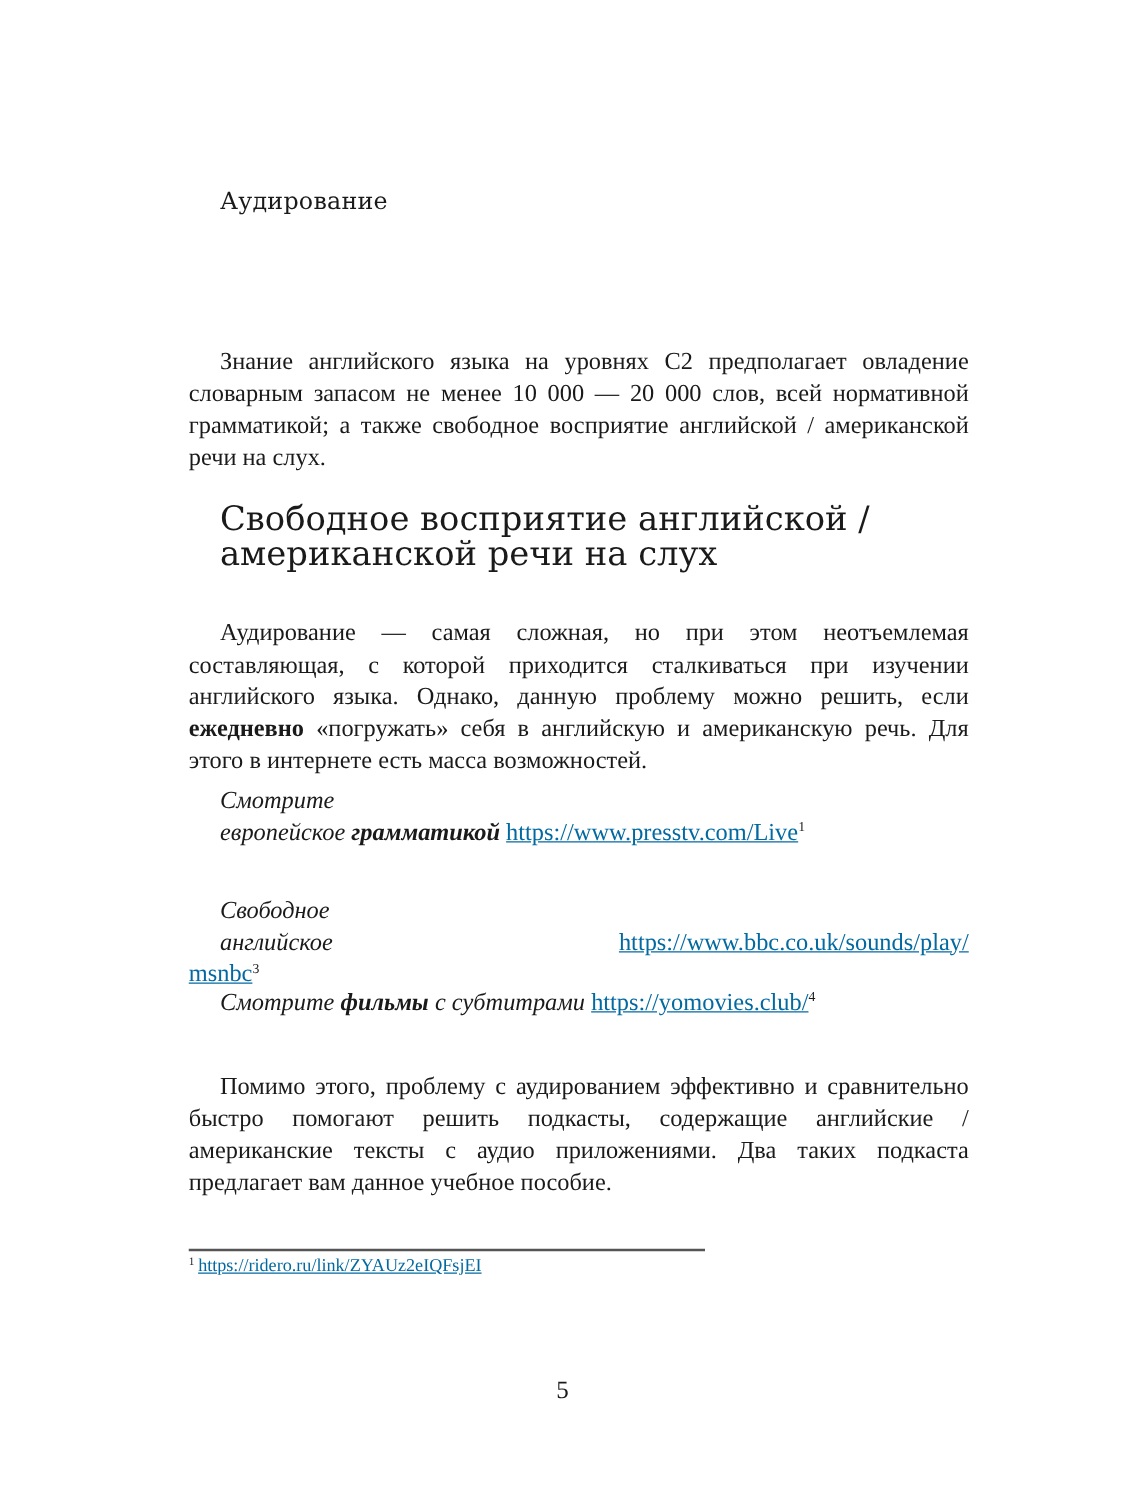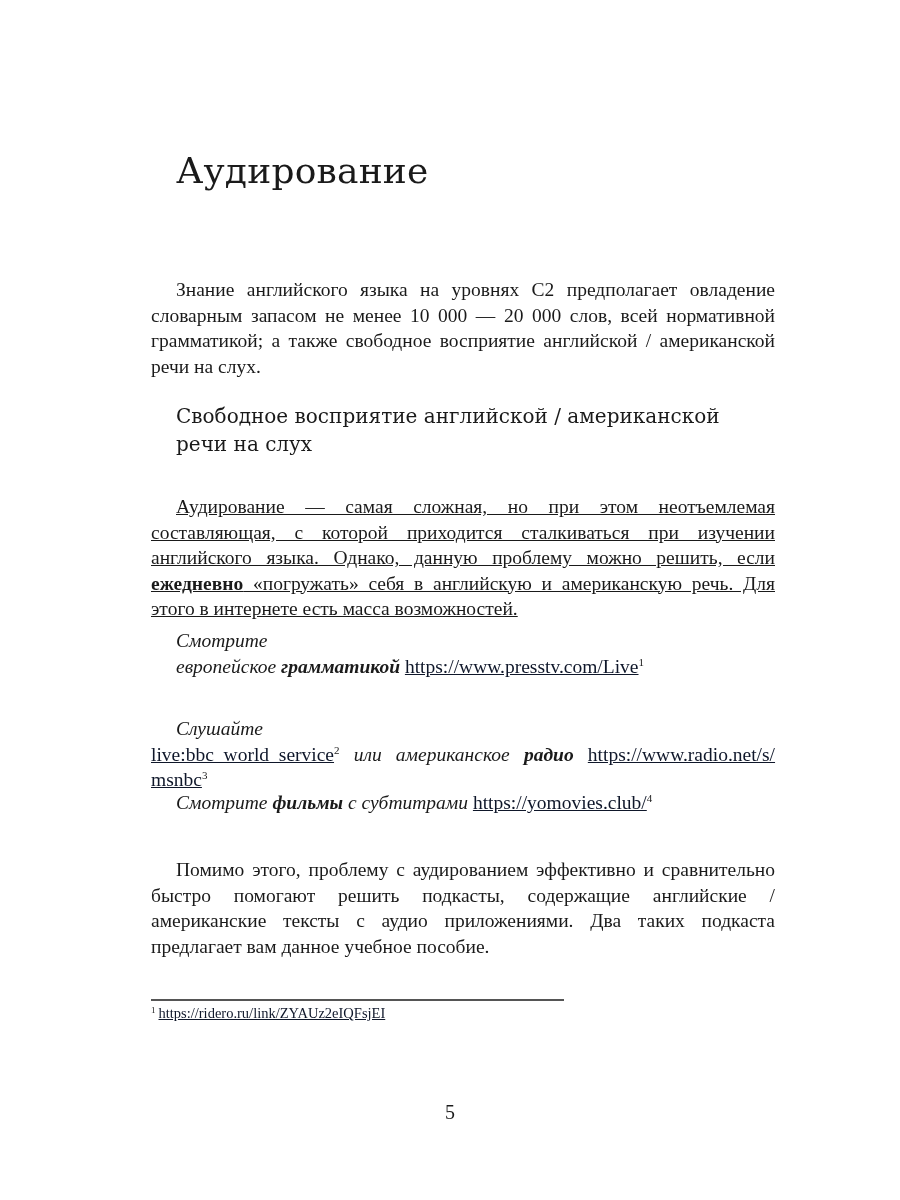--- a/index.html
+++ b/index.html
@@ -1,30 +1,30 @@
 <!DOCTYPE html>
 <html><head>
 <meta charset="utf-8">
 <style>
   html, body { margin: 0; padding: 0; background: #ffffff; }
   body { width: 900px; height: 1200px; position: relative; overflow: hidden; color: #1a1a1a;
          font-family: "Liberation Serif", "DejaVu Serif", serif; }
   .page { position: absolute; left: 151px; top: 0; width: 624px; }
   h1.title { position: absolute; left: 25px; top: 150px; margin: 0; font-weight: normal;
-             font-size: 36px; letter-spacing: 0.2px; font-family: "DejaVu Serif", serif; }
+             font-size: 19px; letter-spacing: 0.2px; font-family: "DejaVu Serif", serif; }
   p { margin: 0; font-size: 19.5px; line-height: 25.5px; text-align: justify; }
   .indent { text-indent: 25px; }
   #intro { position: absolute; top: 262px; width: 624px; margin-top: 15px; }
-  h2.sub { position: absolute; left: 25px; top: 402px; margin: 0; font-weight: normal; font-size: 20px;
+  h2.sub { position: absolute; left: 25px; top: 402px; margin: 0; font-weight: normal; font-size: 27px;
            line-height: 28px; width: 600px; font-family: "DejaVu Serif", serif; }
-  #body1 { position: absolute; top: 494px; width: 624px; text-decoration: underline; }
+  #body1 { position: absolute; top: 494px; width: 624px; }
   .blk { position: absolute; width: 624px; }
   i, em { font-style: italic; }
   b.bi { font-weight: bold; font-style: italic; }
-  a { color: #0f172a; text-decoration: underline; margin-top: 10px; }
+  a { color: #0369a1; text-decoration: underline; margin-top: 10px; }
   sup { font-size: 11px; vertical-align: 7px; line-height: 0; }
   .spread { text-align: justify; text-align-last: justify; }
   #rule { position: absolute; left: 151px; top: 999px; width: 413px; height: 1.5px; background: #555; }
   #fn { position: absolute; left: 151px; top: 1004px; font-size: 14.5px; line-height: 19px; }
   #fn div sup { font-size: 9px; vertical-align: 5px; margin-right: 3px; }
   #pagenum { position: absolute; left: 0; width: 900px; top: 1101px; text-align: center; font-size: 20px; }
 </style>
 </head>
 <body>
 
@@ -40,22 +40,22 @@
   <div id="body1">
     <p class="indent"><span>Аудирование — самая сложная, но при этом неотъемлемая составляющая, с которой приходится сталкиваться при изучении английского языка. Однако, данную проблему можно решить, если </span><b>ежедневно</b><span> «погружать» себя в английскую и американскую речь. Для этого в интернете есть масса возможностей.</span></p>
   </div>
 
   <div class="blk" style="top:628px;">
     <p class="indent"><i>Смотрите</i></p>
     <p class="indent"><i>европейское </i><b class="bi">грамматикой</b> <a>https://www.presstv.com/Live</a><sup>1</sup></p>
   </div>
 
   <div class="blk" style="top:716px;">
-    <p class="indent"><i>Слушайте</i></p>
-    <p class="spread"><a>live:bbc_world_service</a><sup>2</sup> <i>или</i> <i>американское</i> <b class="bi">радио</b> <a>https://www.radio.net/s/</a></p>
+    <p class="indent"><i>Свободное</i></p>
+    <p class="indent spread"><i>английское</i> <a>https://www.bbc.co.uk/sounds/play/</a></p>
     <p><a>msnbc</a><sup>3</sup></p>
   </div>
 
   <div class="blk" style="top:790px;">
     <p class="indent"><i>Смотрите </i><b class="bi">фильмы</b><i> с субтитрами</i> <a>https://yomovies.club/</a><sup>4</sup></p>
   </div>
 
   <div class="blk" style="top:857px;">
     <p class="indent">Помимо этого, проблему с аудированием эффективно и сравнительно быстро помогают решить подкасты, содержащие английские / американские тексты с аудио приложениями. Два таких подкаста предлагает вам данное учебное пособие.</p>
   </div>

